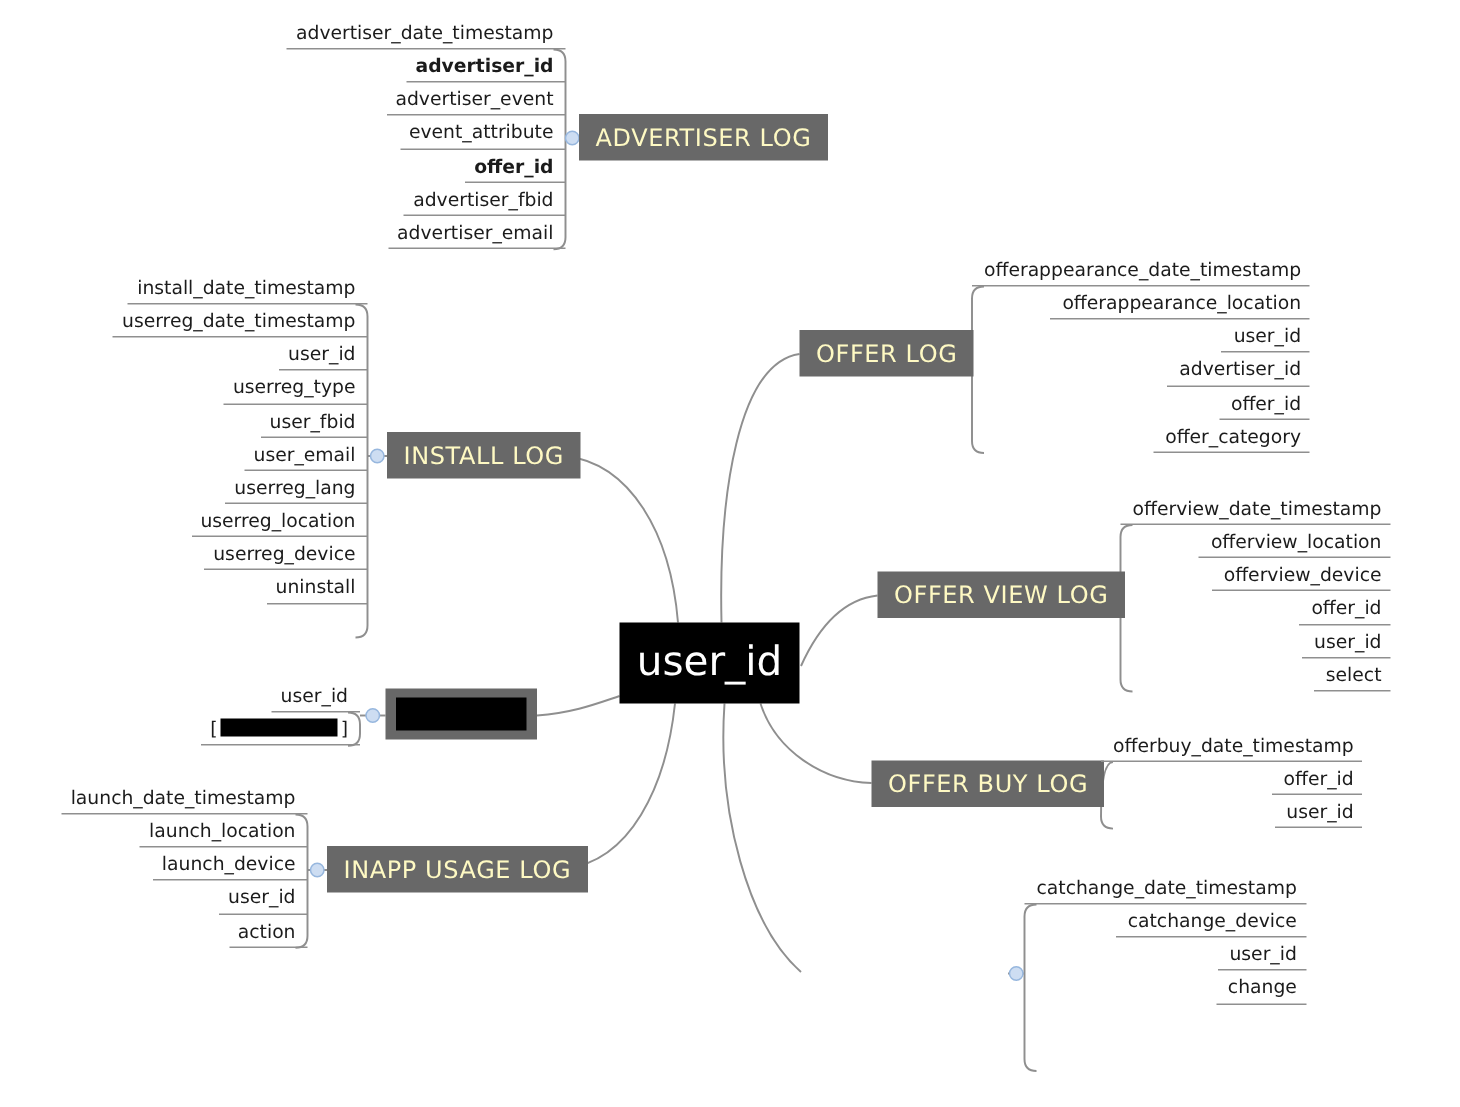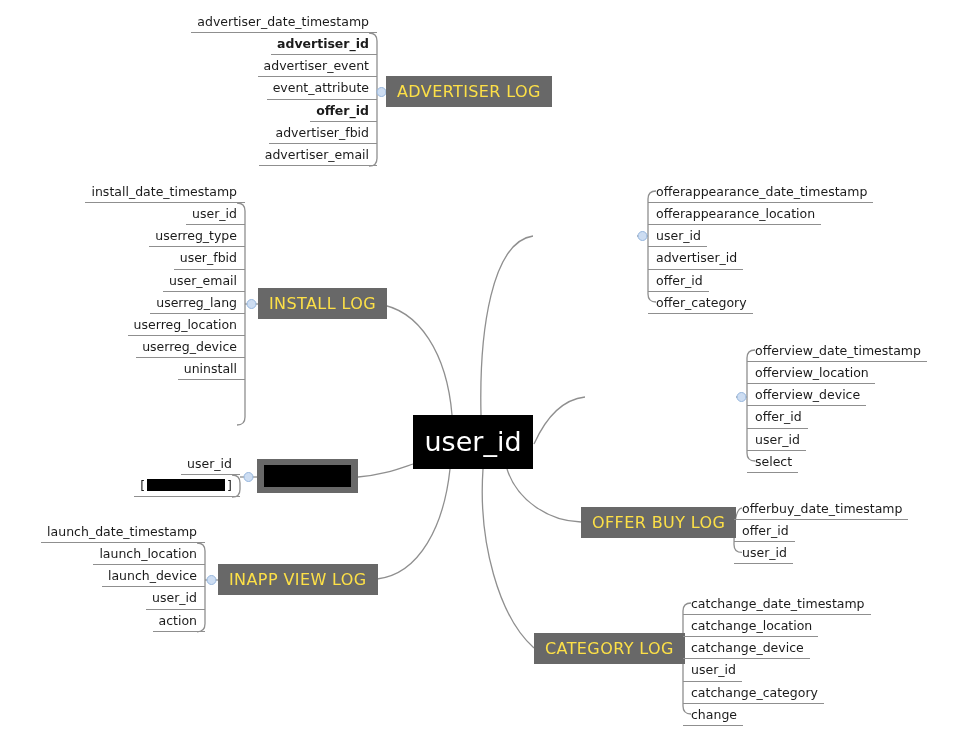--- a/index.html
+++ b/index.html
@@ -7,41 +7,41 @@
     width:973px;height:738px;position:relative;overflow:hidden;
     background:#ffffff;
     font-family:"DejaVu Sans","Liberation Sans",sans-serif;
   }
   #canvas{position:absolute;inset:0;width:973px;height:666px;}
   svg.lines{position:absolute;left:0;top:0;pointer-events:none;}
   svg.lines circle{pointer-events:auto;cursor:pointer;}
 
   
   .node{
-    position:absolute;background:#686868;color:#fde047;
+    position:absolute;background:#686868;color:#fef9c3;
     font-size:16px;line-height:31px;height:31px;padding:0 11px;
     white-space:nowrap;letter-spacing:.4px;cursor:pointer;
   }
   .center-node{
     position:absolute;left:413px;top:415px;width:120px;height:54px;
     background:#000;color:#fff;font-size:27px;line-height:54px;
     text-align:center;cursor:pointer;
   }
   .redacted-node{
     position:absolute;left:257px;top:459px;width:101px;height:34px;
     background:#686868;cursor:pointer;
   }
   .redacted-node .bar{
     position:absolute;left:7px;top:6px;width:87px;height:22px;background:#000;
   }
 
   
   .fgroup{position:absolute;display:flex;flex-direction:column;}
   .fgroup.left{align-items:flex-end;}
-  .fgroup.right{align-items:flex-start;margin-top:12px;}
+  .fgroup.right{align-items:flex-end;}
   .frow{
     height:22.2px;line-height:21px;font-size:12.5px;color:#1b1b1b;
     border-bottom:1.2px solid #8f8f8f;white-space:nowrap;cursor:pointer;
     box-sizing:border-box;
   }
   .fgroup.left .frow{padding:0 8px 0 6px;}
   .fgroup.right .frow{padding:0 6px 0 8px;}
   .frow.bold{font-weight:bold;}
   .redbar{
     display:inline-block;width:78px;height:12px;background:#000;
@@ -100,20 +100,21 @@
     <div class="frow">advertiser_event</div>
     <div class="frow">event_attribute</div>
     <div class="frow bold">offer_id</div>
     <div class="frow">advertiser_fbid</div>
     <div class="frow">advertiser_email</div>
   </div>
   <div class="node" style="left:386px;top:76px">ADVERTISER LOG</div>
 
   <div class="fgroup left" style="right:728px;top:180.8px">
     <div class="frow">install_date_timestamp</div>
+    <div class="frow">userreg_date_timestamp</div>
     <div class="frow">user_id</div>
     <div class="frow">userreg_type</div>
     <div class="frow">user_fbid</div>
     <div class="frow">user_email</div>
     <div class="frow">userreg_lang</div>
     <div class="frow">userreg_location</div>
     <div class="frow">userreg_device</div>
     <div class="frow">uninstall</div>
   </div>
   <div class="node" style="left:258px;top:288px">INSTALL LOG</div>
@@ -126,52 +127,51 @@
     <div class="bar"></div>
   </div>
 
   <div class="fgroup left" style="right:768px;top:520.8px">
     <div class="frow">launch_date_timestamp</div>
     <div class="frow">launch_location</div>
     <div class="frow">launch_device</div>
     <div class="frow">user_id</div>
     <div class="frow">action</div>
   </div>
-  <div class="node" style="left:218px;top:564px">INAPP VIEW LOG</div>
+  <div class="node" style="left:218px;top:564px">INAPP USAGE LOG</div>
 
   <div class="center-node">user_id</div>
 
+  <div class="node" style="left:533px;top:220px">OFFER LOG</div>
   <div class="fgroup right" style="left:648px;top:168.8px">
     <div class="frow">offerappearance_date_timestamp</div>
     <div class="frow">offerappearance_location</div>
     <div class="frow">user_id</div>
     <div class="frow">advertiser_id</div>
     <div class="frow">offer_id</div>
     <div class="frow">offer_category</div>
   </div>
 
+  <div class="node" style="left:585px;top:381px">OFFER VIEW LOG</div>
   <div class="fgroup right" style="left:747px;top:327.8px">
     <div class="frow">offerview_date_timestamp</div>
     <div class="frow">offerview_location</div>
     <div class="frow">offerview_device</div>
     <div class="frow">offer_id</div>
     <div class="frow">user_id</div>
     <div class="frow">select</div>
   </div>
 
   <div class="node" style="left:581px;top:507px">OFFER BUY LOG</div>
   <div class="fgroup right" style="left:734px;top:485.8px">
     <div class="frow">offerbuy_date_timestamp</div>
     <div class="frow">offer_id</div>
     <div class="frow">user_id</div>
   </div>
 
-  <div class="node" style="left:534px;top:633px">CATEGORY LOG</div>
   <div class="fgroup right" style="left:683px;top:580.8px">
     <div class="frow">catchange_date_timestamp</div>
-    <div class="frow">catchange_location</div>
     <div class="frow">catchange_device</div>
     <div class="frow">user_id</div>
-    <div class="frow">catchange_category</div>
     <div class="frow">change</div>
   </div>
 
 </div>
 
 </body></html>

